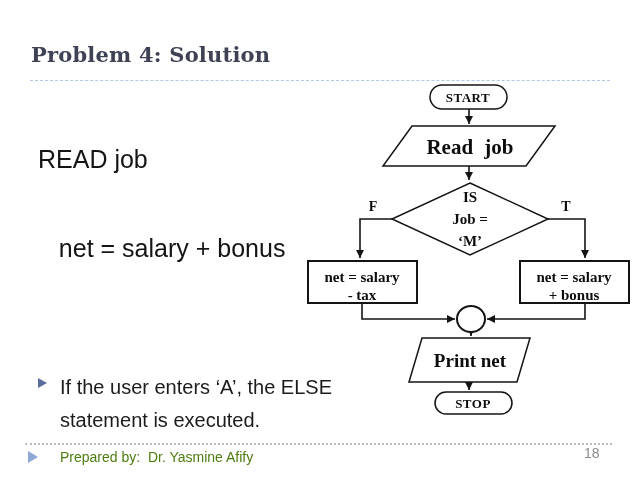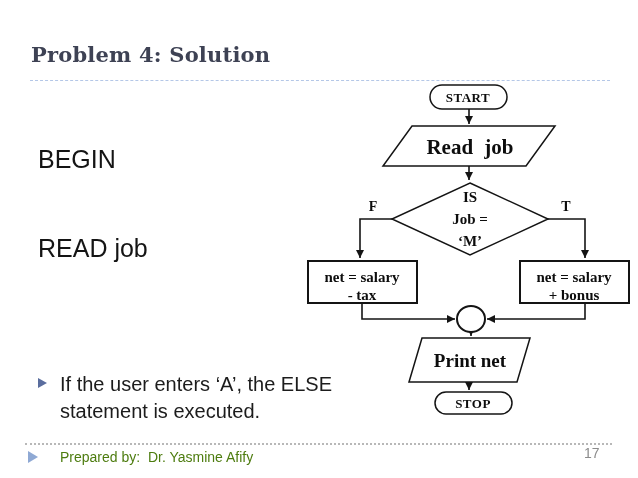--- a/index.html
+++ b/index.html
@@ -15,21 +15,21 @@
   .title-divider {
     position:absolute; left:30px; top:80px; width:580px; height:0;
     border-top:1px dashed #b4c7e7;
   }
   .pseudocode {
     position:absolute; left:38px; top:86px;
     font-size:25px; line-height:29.5px; color:#141414; white-space:pre;
   }
   .note {
     position:absolute; left:38px; top:371px; width:324px;
-    font-size:20px; line-height:27px; color:#1c1c1c;
+    font-size:20px; line-height:33px; color:#1c1c1c;
   }
   .note-bullet {
     position:absolute; left:0; top:7px; width:0; height:0;
     border-left:9px solid #5a6d9e;
     border-top:5.5px solid transparent; border-bottom:5.5px solid transparent;
   }
   .note-text { margin-left:22px; }
   .footer-divider {
     position:absolute; left:25px; top:443px; width:587px; height:0;
     border-top:2px dotted #b8b8b8;
@@ -60,22 +60,22 @@
   .t19 { font-size:19px; }
   .t21 { font-size:21px; word-spacing:6px; }
 </style>
 </head>
 <body>
 
 <div class="title">Problem 4: Solution</div>
 <div class="title-divider"></div>
 
 <div class="pseudocode">
-  <div>BEGIN</div>
   <div>READ job</div>
+  <div>   net = salary + bonus</div>
   
   
   
   
   
 </div>
 
 <div class="note">
   <span class="note-bullet"></span>
   <div class="note-text">If the user enters ‘A’, the ELSE statement is executed.</div>
@@ -117,13 +117,13 @@
   <text class="flow t15" x="362" y="300">- tax</text>
   <text class="flow t15" x="574" y="282">net = salary</text>
   <text class="flow t15" x="574" y="300">+ bonus</text>
   <text class="flow t19" x="470" y="367">Print net</text>
   <text class="flow t13" x="473" y="408">STOP</text>
 </svg>
 
 <div class="footer-divider"></div>
 <div class="footer-bullet"></div>
 <div class="footer-text">Prepared by:  Dr. Yasmine Afify</div>
-<div class="page-number">17</div>
+<div class="page-number">18</div>
 
 </body></html>

